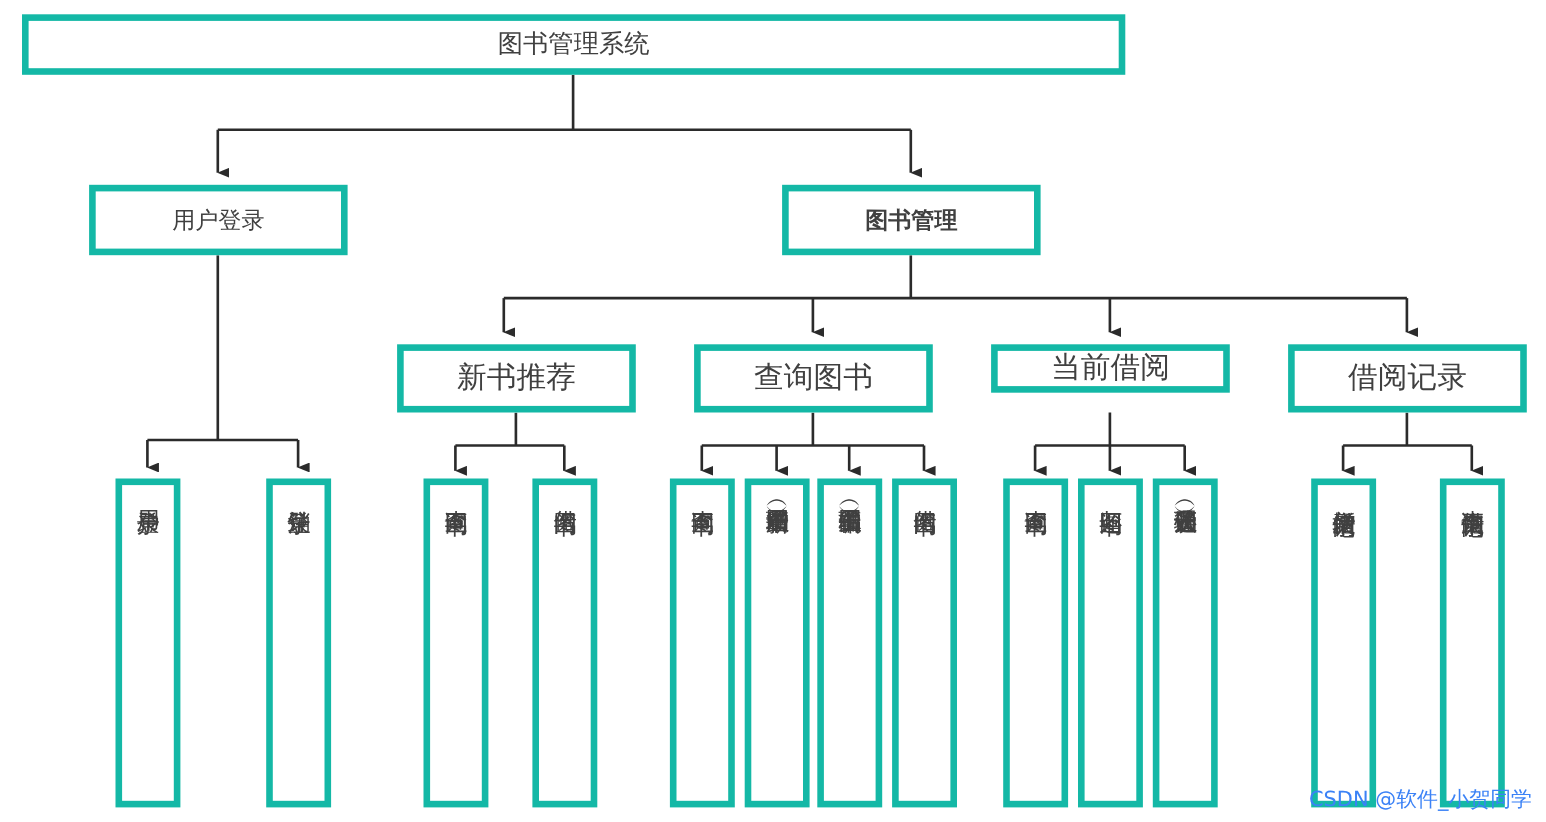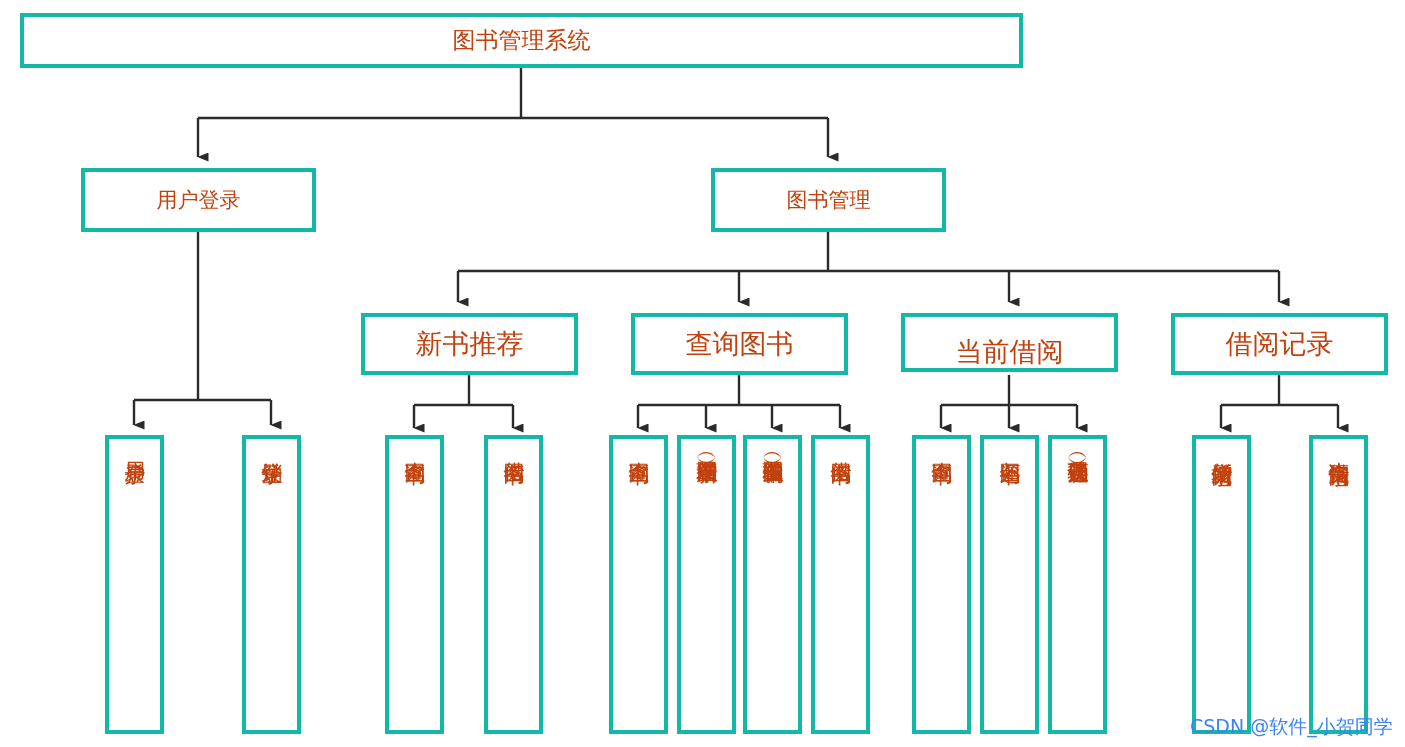--- a/index.html
+++ b/index.html
@@ -21,26 +21,26 @@
     position: absolute;
     left: 0;
     top: 0;
     width: 1405px;
     height: 747px;
     pointer-events: none;
   }
   .node {
     position: absolute;
     box-sizing: border-box;
-    border: 4px solid #14b8a6;
+    border: 6px solid #14b8a6;
     background: #ffffff;
     display: flex;
     align-items: center;
     justify-content: center;
-    color: #c2410c;
+    color: #404040;
     line-height: 1.18;
   }
   .node.root {
     font-size: 23px;
   }
   .node.lvl2 {
     font-size: 21px;
   }
   .node.lvl3 {
     font-size: 27px;
@@ -126,31 +126,31 @@
     </g>
   </svg>
 
   <div class="node root" style="left:20px; top:13px; width:1003px; height:55px;">
     <span>图书管理系统</span>
   </div>
 
   <div class="node lvl2" style="left:81px; top:168px; width:235px; height:64px;">
     <span>用户登录</span>
   </div>
-  <div class="node lvl2" style="left:711px; top:168px; width:235px; height:64px;">
+  <div class="node lvl2" style="left:711px; top:168px; width:235px; height:64px;font-weight:bold;">
     <span>图书管理</span>
   </div>
 
   <div class="node lvl3" style="left:361px; top:313px; width:217px; height:62px;">
     <span>新书推荐</span>
   </div>
   <div class="node lvl3" style="left:631px; top:313px; width:217px; height:62px;">
     <span>查询图书</span>
   </div>
-  <div class="node lvl3" style="left:901px; top:313px; width:217px; height:59px;align-items:flex-end;">
+  <div class="node lvl3" style="left:901px; top:313px; width:217px; height:44px;">
     <span>当前借阅</span>
   </div>
   <div class="node lvl3" style="left:1171px; top:313px; width:217px; height:62px;justify-content:center;">
     <span>借阅记录</span>
   </div>
 
   <div class="node leaf" style="left:105px; top:435px; width:59px; height:299px;">
     <span class="vtext">用户登录</span>
   </div>
   <div class="node leaf" style="left:242px; top:435px; width:59px; height:299px;">

